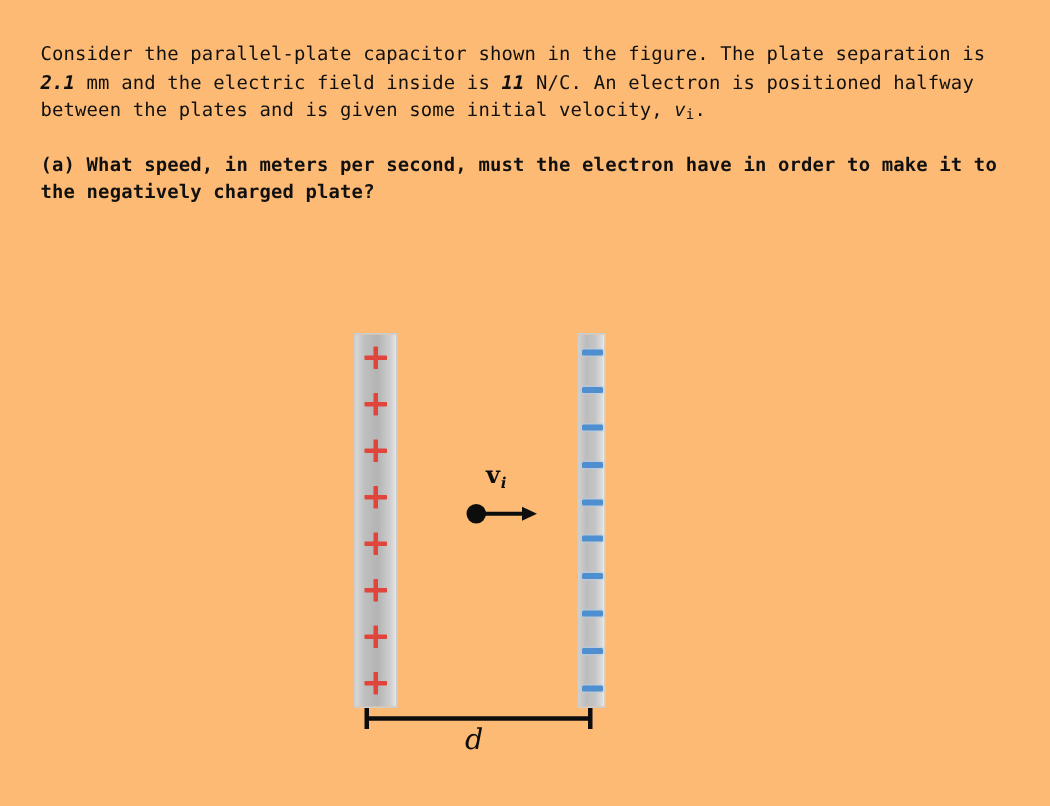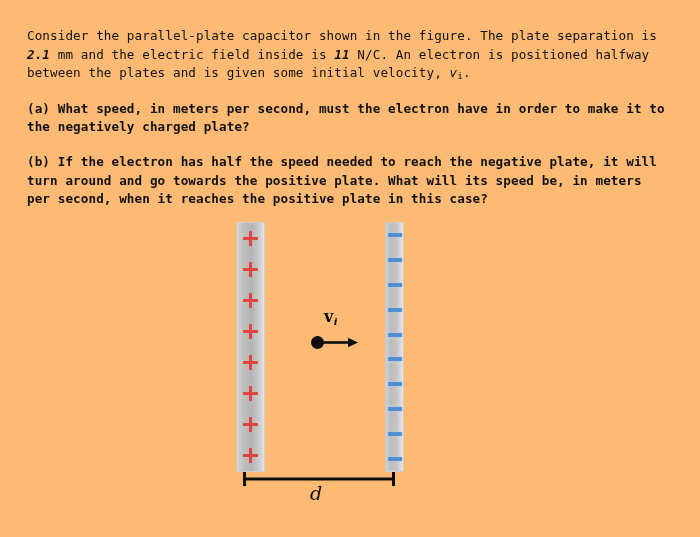--- a/index.html
+++ b/index.html
@@ -180,21 +180,20 @@
 <body>
 
 <div id="page">
 
   <div id="problem-text">
 
     <p class="para intro"><span>Consider the parallel-plate capacitor shown in the figure. The plate separation is </span><span class="num-em">2.1</span><span> mm and the electric field inside is </span><span class="num-em">11</span><span> N/C. An electron is positioned halfway between the plates and is given some initial velocity, </span><span class="var-v">v</span><span class="var-sub">i</span><span>.</span></p>
 
     <p class="para question">(a) What speed, in meters per second, must the electron have in order to make it to the negatively charged plate?</p>
 
-    <p class="para question">(b) If the electron has half the speed needed to reach the negative plate, it will turn around and go towards the positive plate. What will its speed be, in meters per second, when it reaches the positive plate in this case?</p>
   </div>
 
   <div id="figure">
     <div id="figure-inner">
 
       <div class="plate" id="plate-positive">
         <span class="plus-sign"></span>
         <span class="plus-sign"></span>
         <span class="plus-sign"></span>
         <span class="plus-sign"></span>

